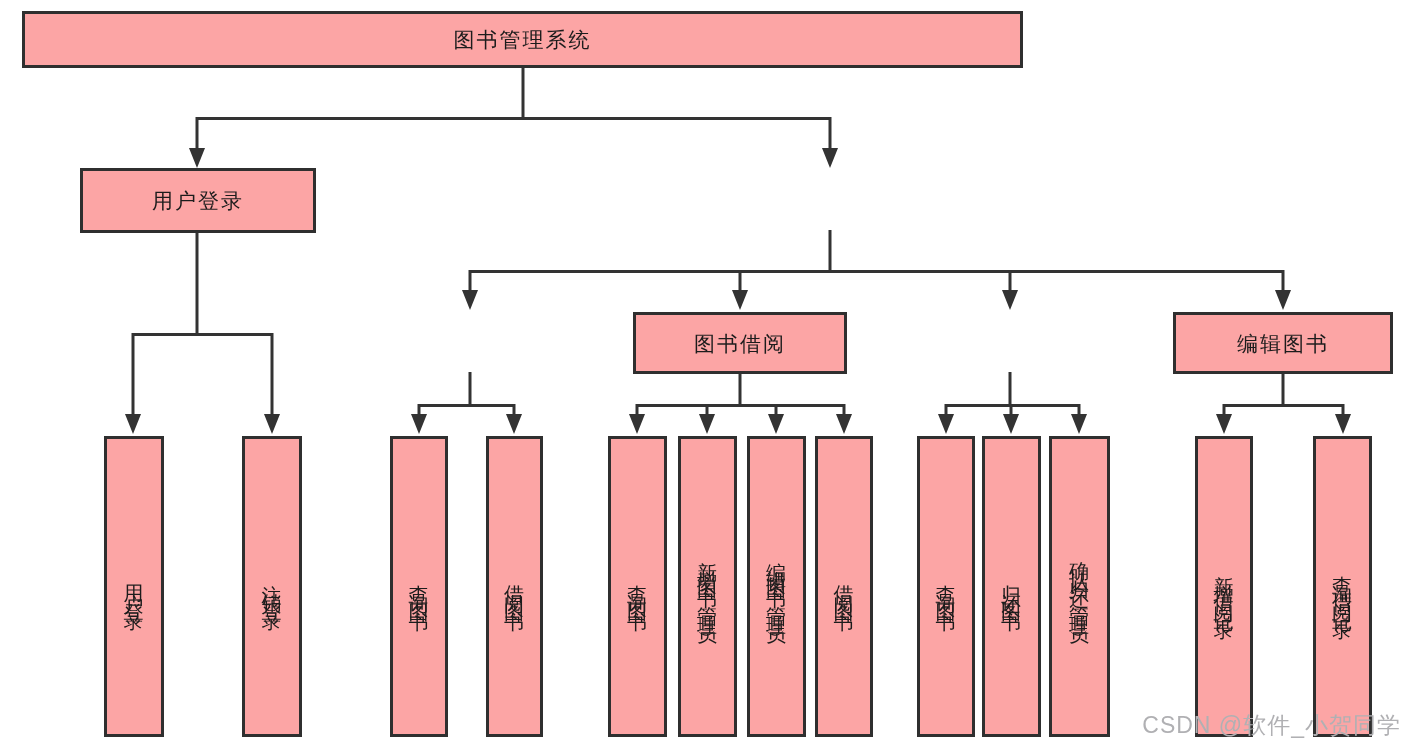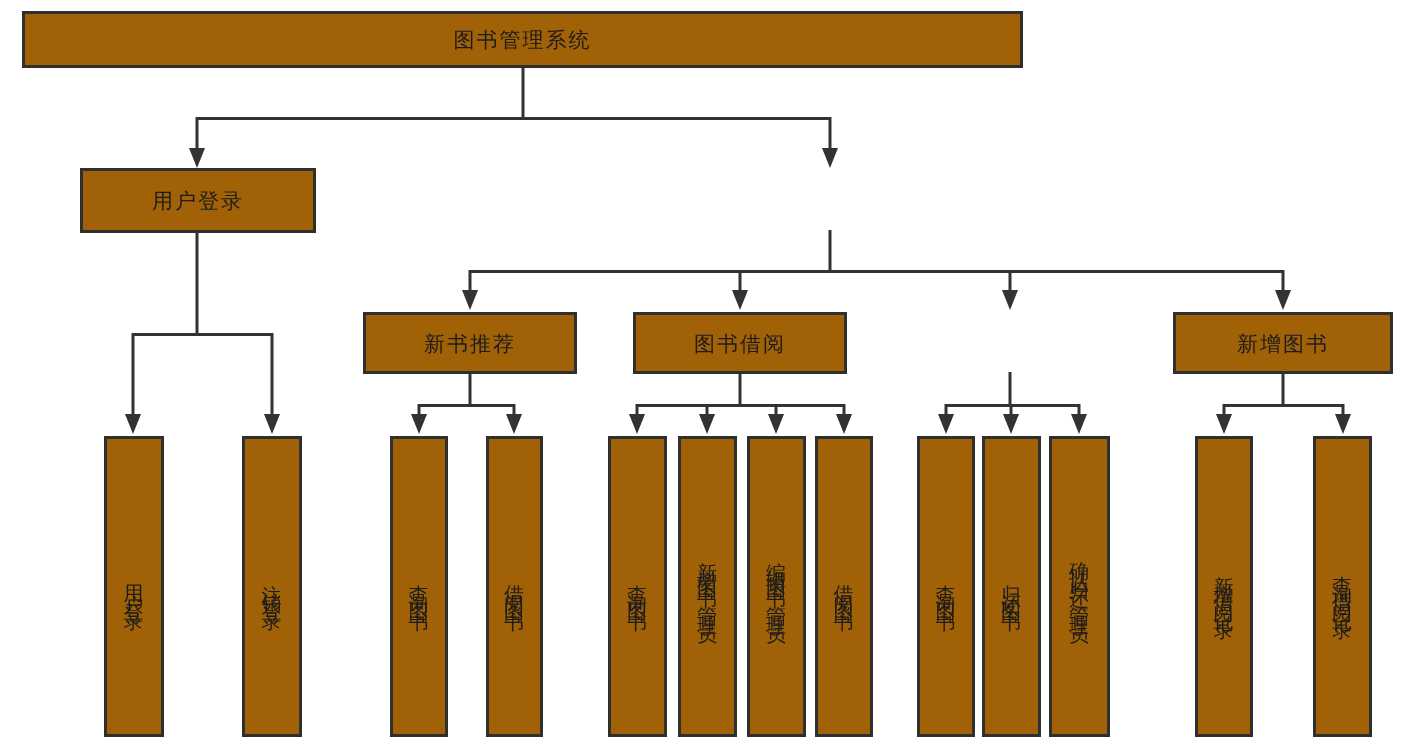--- a/index.html
+++ b/index.html
@@ -26,21 +26,21 @@
     stroke: #333333;
     stroke-width: 3;
   }
   svg.connectors polygon {
     fill: #333333;
   }
   .node {
     position: absolute;
     box-sizing: border-box;
     border: 3px solid #2f2f2f;
-    background: #a16207;
+    background: #fca5a5;
     display: flex;
     align-items: center;
     justify-content: center;
     color: #1c1c1c;
   }
   .node.h span {
     font-size: 21px;
     letter-spacing: 2px;
     line-height: 1;
     white-space: nowrap;
@@ -144,28 +144,25 @@
   </svg>
 
   <div class="node h" style="left:22px; top:11px; width:1001px; height:57px;">
     <span>图书管理系统</span>
   </div>
 
   <div class="node h" style="left:80px; top:168px; width:236px; height:65px;">
     <span>用户登录</span>
   </div>
 
-  <div class="node h" style="left:363px; top:312px; width:214px; height:62px;">
-    <span>新书推荐</span>
-  </div>
   <div class="node h" style="left:633px; top:312px; width:214px; height:62px;">
     <span>图书借阅</span>
   </div>
   <div class="node h" style="left:1173px; top:312px; width:220px; height:62px;">
-    <span>新增图书</span>
+    <span>编辑图书</span>
   </div>
 
   <div class="node v" style="left:104px; top:436px; width:60px; height:301px;">
     <span>用户登录</span>
   </div>
   <div class="node v" style="left:242px; top:436px; width:60px; height:301px;">
     <span>注销登录</span>
   </div>
 
   <div class="node v" style="left:390px; top:436px; width:58px; height:301px;">
@@ -198,14 +195,15 @@
     <span>确认归还（管理员）</span>
   </div>
 
   <div class="node v" style="left:1195px; top:436px; width:58px; height:301px;">
     <span>新增借阅记录</span>
   </div>
   <div class="node v" style="left:1313px; top:436px; width:59px; height:301px;">
     <span>查询借阅记录</span>
   </div>
 
+  <div class="watermark">CSDN @软件_小贺同学</div>
 
 </div>
 
 </body></html>

